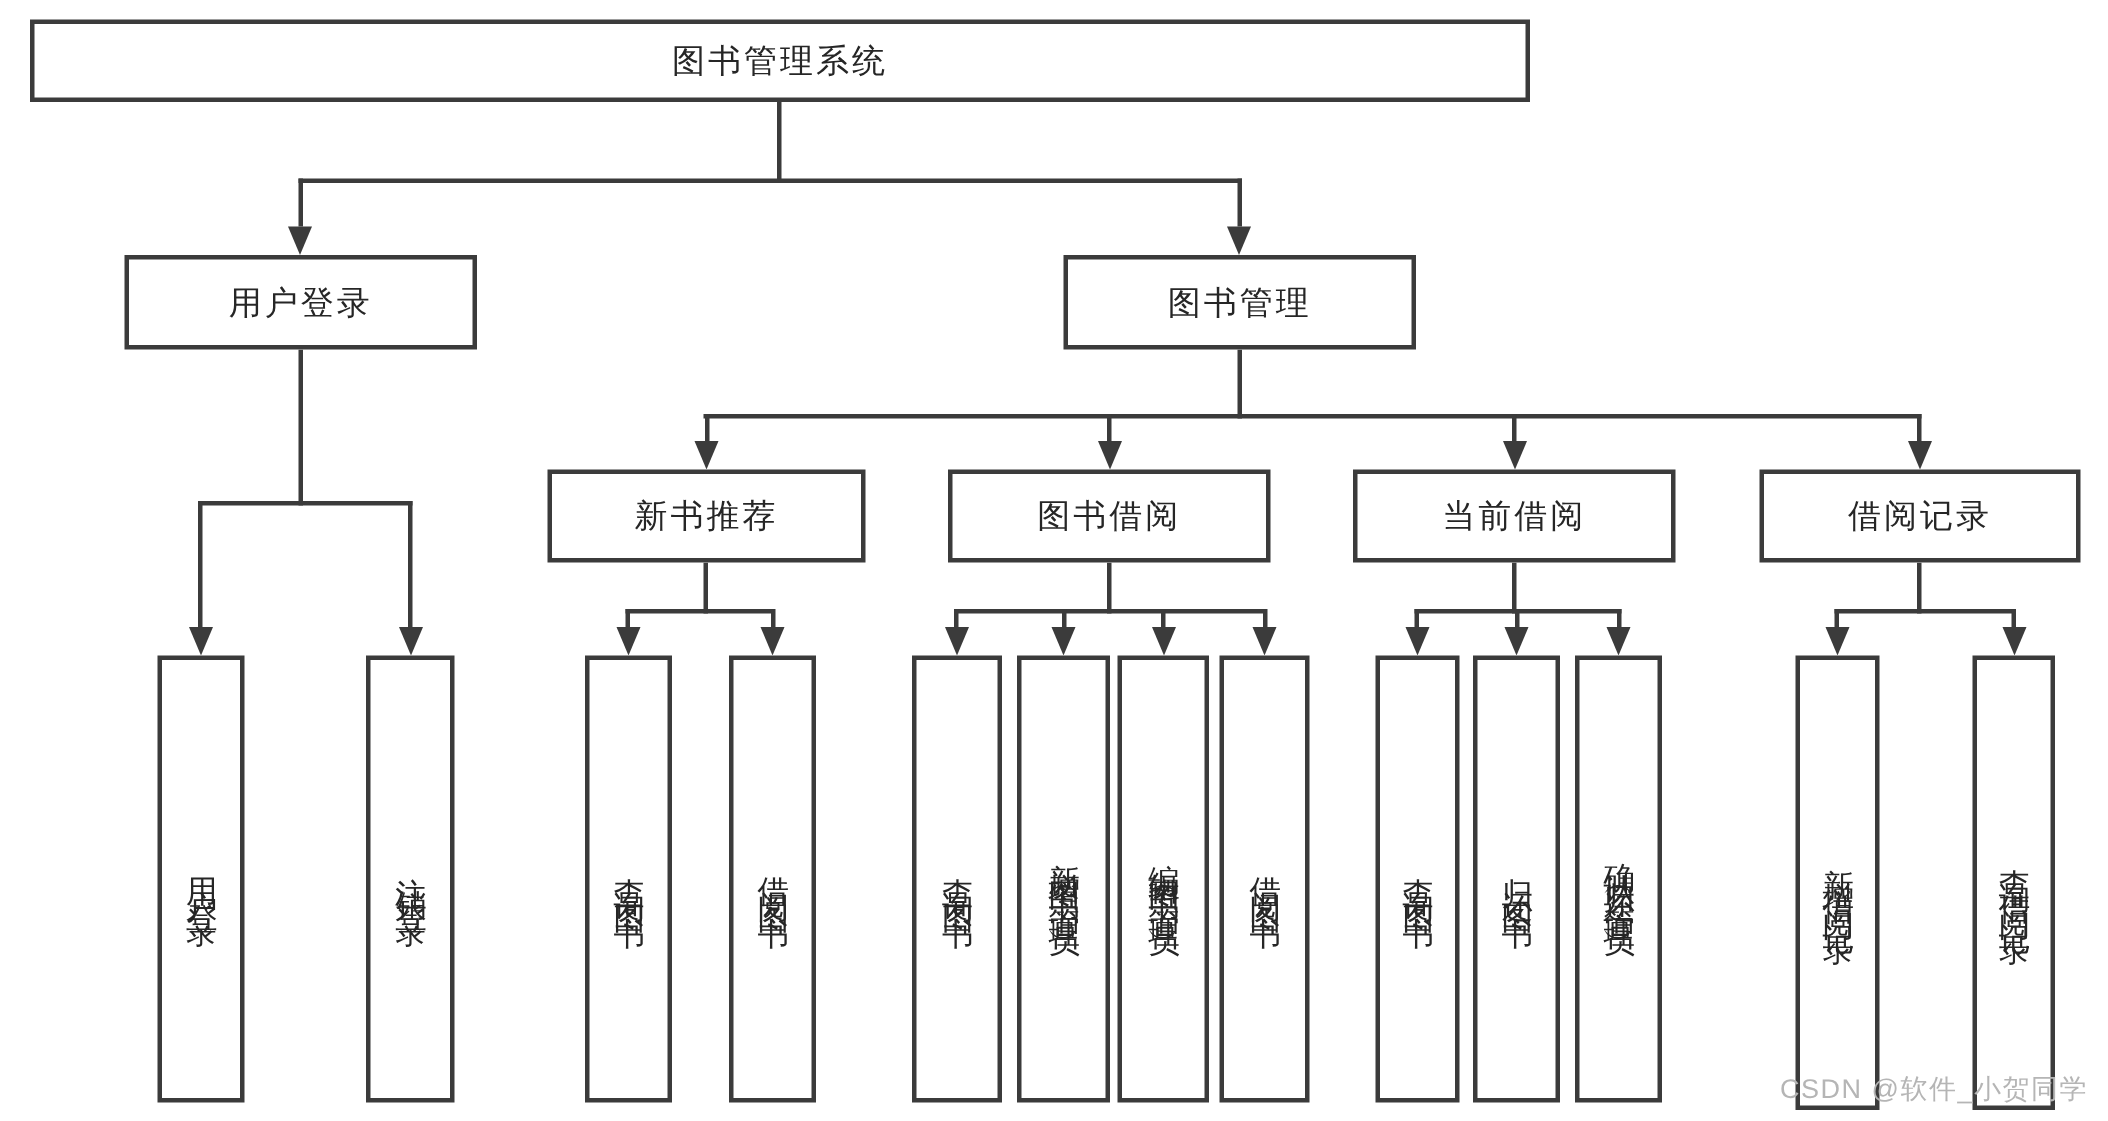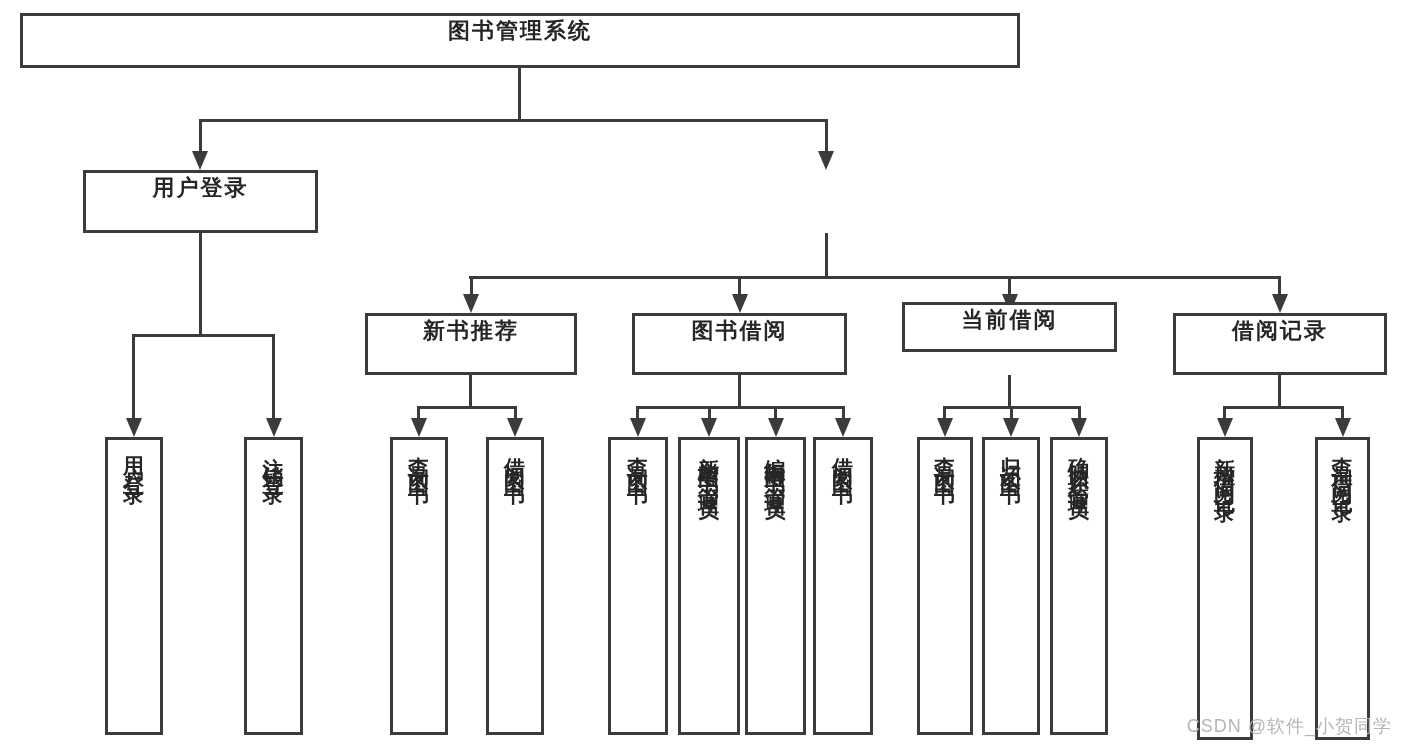--- a/index.html
+++ b/index.html
@@ -10,25 +10,24 @@
     height: 747px;
     background: #ffffff;
     font-family: "Liberation Sans", "DejaVu Sans", sans-serif;
     overflow: hidden;
   }
   .box {
     position: absolute;
     background: #ffffff;
     border: 3px solid #3b3b3b;
     display: flex;
-    align-items: flex-start;
+    align-items: center;
     justify-content: center;
     color: #262626;
     z-index: 2;
-    font-weight: bold;
   }
   .hlabel {
     font-size: 22px;
     letter-spacing: 2px;
     white-space: nowrap;
   }
   .vtext {
     writing-mode: vertical-rl;
     text-orientation: mixed;
     font-size: 21px;
@@ -74,20 +73,23 @@
 
   <div class="vline" style="left:518px;top:68px;height:53px"></div>
   <div class="hline" style="left:199px;top:119px;width:629px"></div>
   <div class="vline" style="left:199px;top:119px;height:32px"></div>
   <div class="arrow" style="left:192px;top:151px"></div>
   <div class="vline" style="left:825px;top:119px;height:32px"></div>
   <div class="arrow" style="left:818px;top:151px"></div>
 
   <div class="box" style="left:83px;top:170px;width:235px;height:63px">
     <span class="hlabel">用户登录</span>
+  </div>
+  <div class="box" style="left:709px;top:170px;width:235px;height:63px">
+    <span class="hlabel">图书管理</span>
   </div>
 
   <div class="vline" style="left:199px;top:233px;height:104px"></div>
   <div class="hline" style="left:132px;top:334px;width:143px"></div>
   <div class="vline" style="left:132px;top:334px;height:84px"></div>
   <div class="arrow" style="left:126px;top:418px"></div>
   <div class="vline" style="left:272px;top:334px;height:84px"></div>
   <div class="arrow" style="left:266px;top:418px"></div>
 
   <div class="vline" style="left:825px;top:233px;height:46px"></div>
@@ -100,21 +102,21 @@
   <div class="arrow" style="left:1002px;top:294px"></div>
   <div class="vline" style="left:1278px;top:276px;height:18px"></div>
   <div class="arrow" style="left:1272px;top:294px"></div>
 
   <div class="box" style="left:632px;top:313px;width:215px;height:62px">
     <span class="hlabel">图书借阅</span>
   </div>
   <div class="box" style="left:365px;top:313px;width:212px;height:62px">
     <span class="hlabel">新书推荐</span>
   </div>
-  <div class="box" style="left:902px;top:302px;width:215px;height:50px">
+  <div class="box" style="left:902px;top:313px;width:215px;height:62px">
     <span class="hlabel">当前借阅</span>
   </div>
   <div class="box" style="left:1173px;top:313px;width:214px;height:62px">
     <span class="hlabel">借阅记录</span>
   </div>
 
   <div class="vline" style="left:469px;top:375px;height:34px"></div>
   <div class="hline" style="left:417px;top:406px;width:99px"></div>
   <div class="vline" style="left:417px;top:406px;height:12px"></div>
   <div class="arrow" style="left:411px;top:418px"></div>

